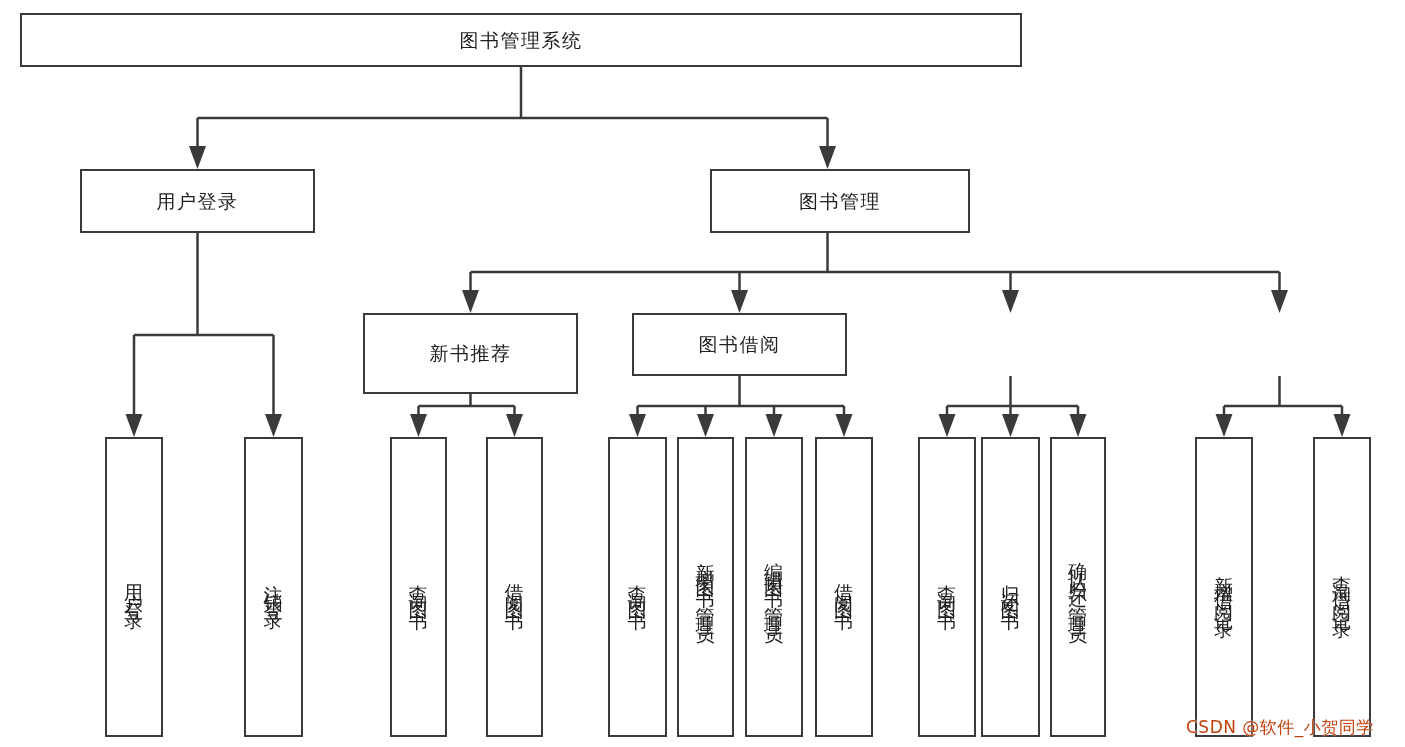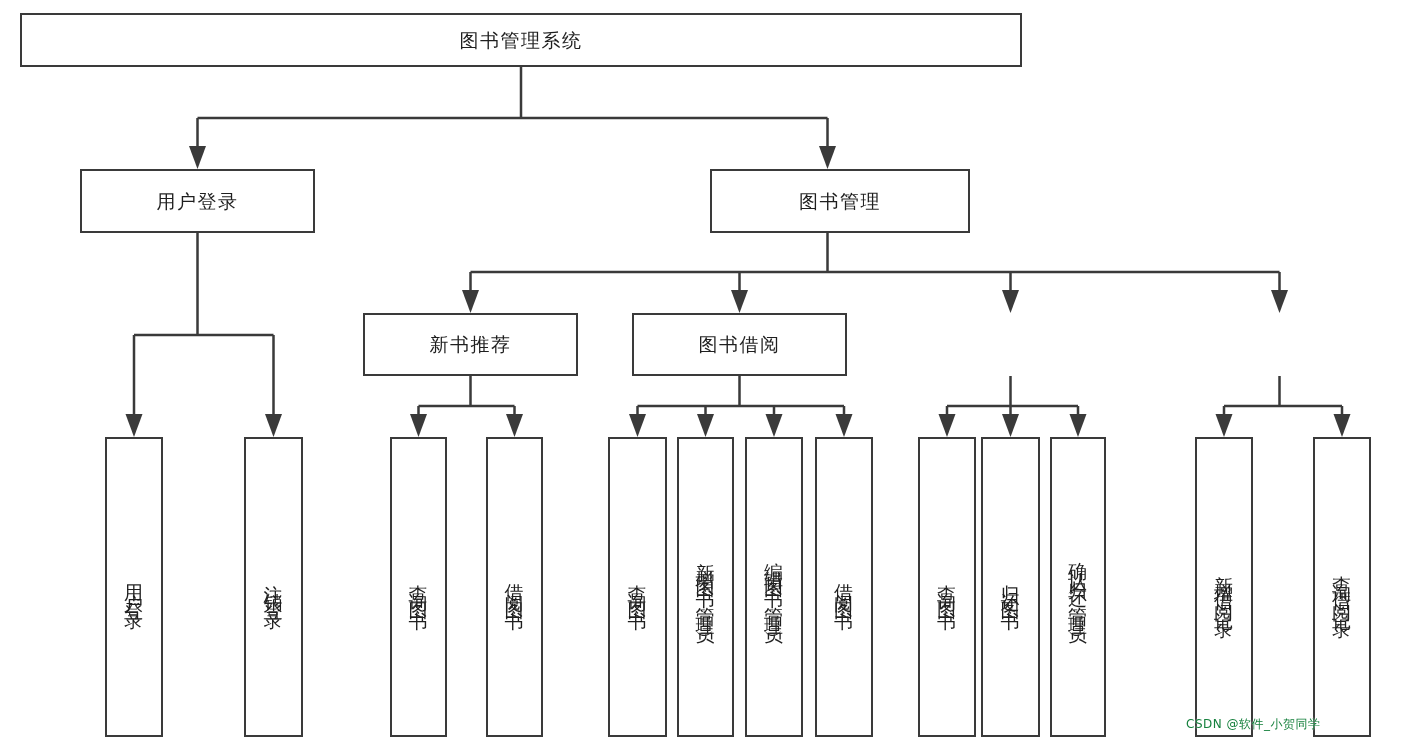--- a/index.html
+++ b/index.html
@@ -37,23 +37,23 @@
     text-orientation: mixed;
     font-size: 19px;
     letter-spacing: 9px;
     line-height: 1;
   }
   .watermark {
     position: absolute;
     left: 1186px;
     top: 716px;
     width: 215px;
-    font-size: 12px;
+    font-size: 17px;
     letter-spacing: 0.5px;
-    color: #15803d;
+    color: #c2410c;
     text-shadow: 0 0 2px #ffffff;
     white-space: nowrap;
     z-index: 5;
   }
 </style>
 </head>
 <body>
 
 <div class="stage">
 
@@ -88,21 +88,21 @@
       <polygon points="1215.5,414 1232.5,414 1224,437"></polygon>
       <polygon points="1333.5,414 1350.5,414 1342,437"></polygon>
     </g>
   </svg>
 
   <div class="node hbox" style="left:20px; top:13px; width:1002px; height:54px;">图书管理系统</div>
 
   <div class="node hbox" style="left:80px; top:169px; width:235px; height:64px;">用户登录</div>
   <div class="node hbox" style="left:710px; top:169px; width:260px; height:64px;">图书管理</div>
 
-  <div class="node hbox" style="left:363px; top:313px; width:215px; height:63px;">新书推荐</div>
+  <div class="node hbox" style="left:363px; top:313px; width:215px; height:81px;">新书推荐</div>
   <div class="node hbox" style="left:632px; top:313px; width:215px; height:63px;text-align:center;">图书借阅</div>
 
   <div class="node vbox" style="left:105px; top:437px; width:58px; height:300px;">用户登录</div>
   <div class="node vbox" style="left:244px; top:437px; width:59px; height:300px;">注销登录</div>
 
   <div class="node vbox" style="left:390px; top:437px; width:57px; height:300px;">查询图书</div>
   <div class="node vbox" style="left:486px; top:437px; width:57px; height:300px;">借阅图书</div>
 
   <div class="node vbox" style="left:608px; top:437px; width:59px; height:300px;">查询图书</div>
   <div class="node vbox" style="left:677px; top:437px; width:57px; height:300px;">新增图书（管理员）</div>

